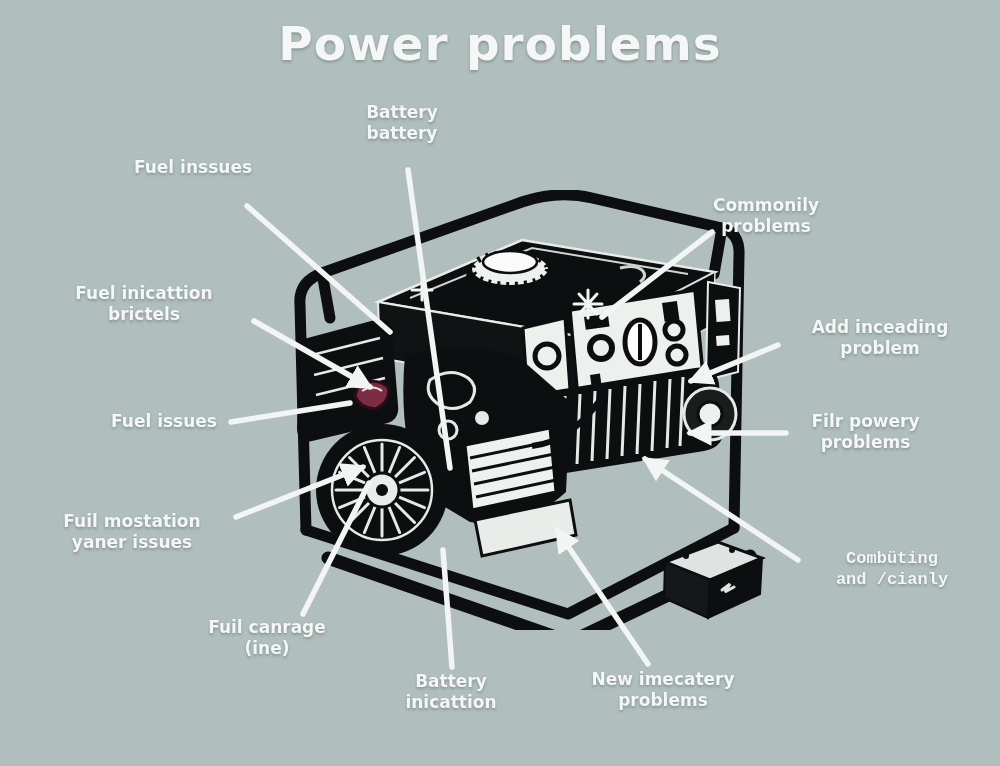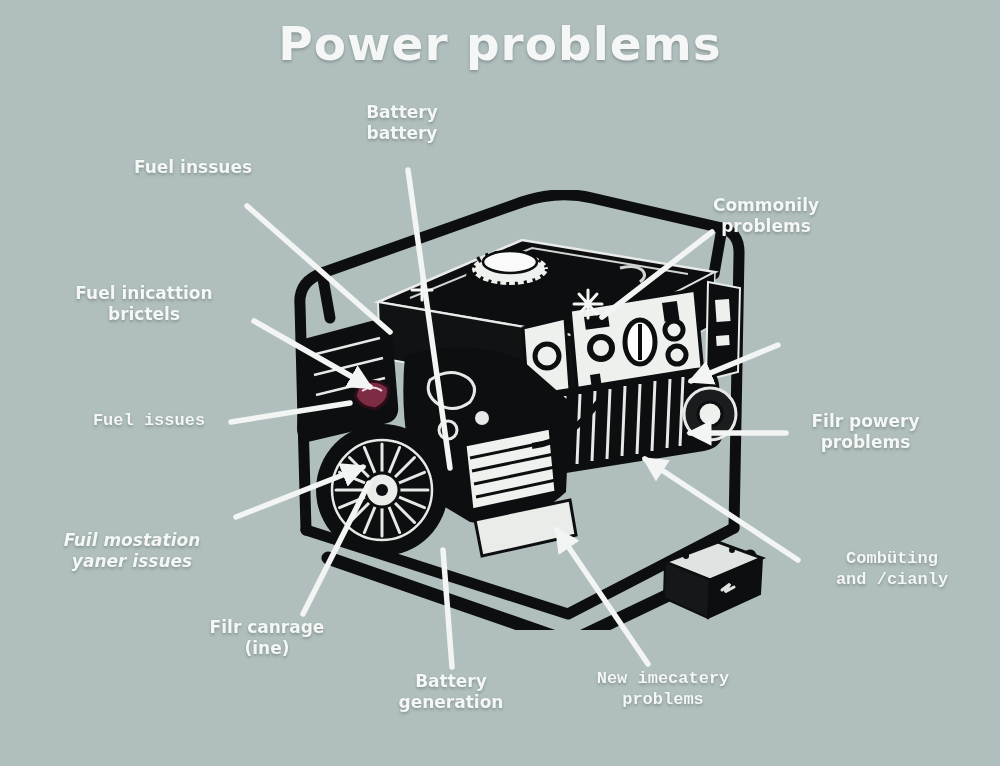--- a/index.html
+++ b/index.html
@@ -204,44 +204,48 @@
   <div class="label al-c" style="left:680px;top:151px;width:172px;margin-top:44px;">
     <span class="ln">Commonily</span>
     <span class="ln">problems</span>
   </div>
 
   <div class="label al-c" style="left:38px;top:283px;width:212px;">
     <span class="ln">Fuel inicattion</span>
     <span class="ln">brictels</span>
   </div>
 
-  <div class="label al-l" style="left:64px;top:411px;width:170px;font-family:Liberation Mono, monospace;">
+  <div class="label al-l" style="left:79px;top:411px;width:170px;">
     <span class="ln">Fuel issues</span>
   </div>
 
-  <div class="label al-l" style="left:27px;top:530px;width:210px;font-style:italic;">
+  <div class="label al-l" style="left:27px;top:511px;width:210px;">
     <span class="ln">Fuil mostation</span>
     <span class="ln">yaner issues</span>
   </div>
 
   <div class="label al-c" style="left:168px;top:617px;width:198px;">
-    <span class="ln">Filr canrage</span>
+    <span class="ln">Fuil canrage</span>
     <span class="ln">(ine)</span>
   </div>
 
   <div class="label al-c" style="left:362px;top:671px;width:178px;">
     <span class="ln">Battery</span>
-    <span class="ln">generation</span>
-  </div>
-
-  <div class="label al-c" style="left:552px;top:669px;width:222px;font-family:Liberation Mono, monospace;">
+    <span class="ln">inicattion</span>
+  </div>
+
+  <div class="label al-c" style="left:552px;top:669px;width:222px;">
     <span class="ln">New imecatery</span>
     <span class="ln">problems</span>
   </div>
 
+  <div class="label al-c" style="left:780px;top:317px;width:200px;">
+    <span class="ln">Add inceading</span>
+    <span class="ln">problem</span>
+  </div>
 
   <div class="label al-c" style="left:783px;top:411px;width:165px;">
     <span class="ln">Filr powery</span>
     <span class="ln">problems</span>
   </div>
 
   <div class="label al-l" style="left:797px;top:549px;width:190px;font-family:Liberation Mono, monospace;">
     <span class="ln">Combüting</span>
     <span class="ln">and /cianly</span>
   </div>

